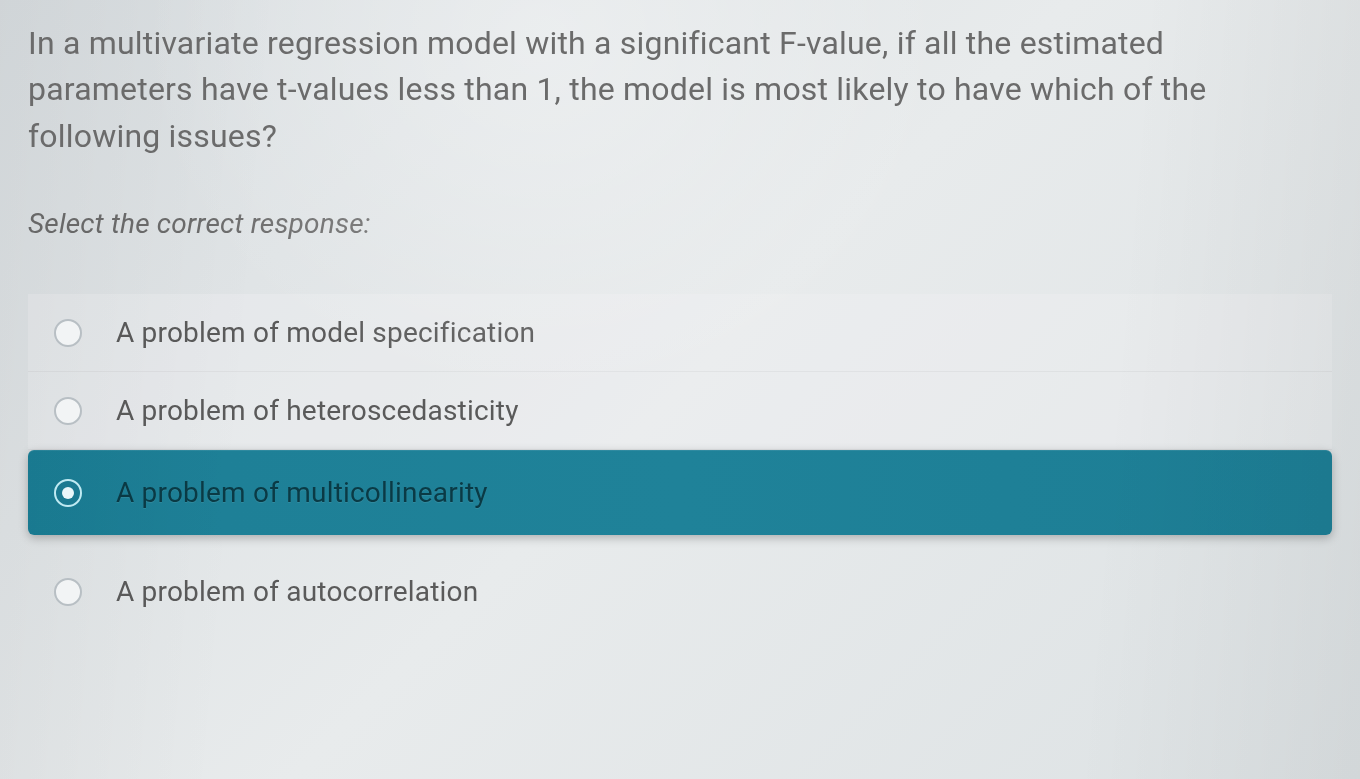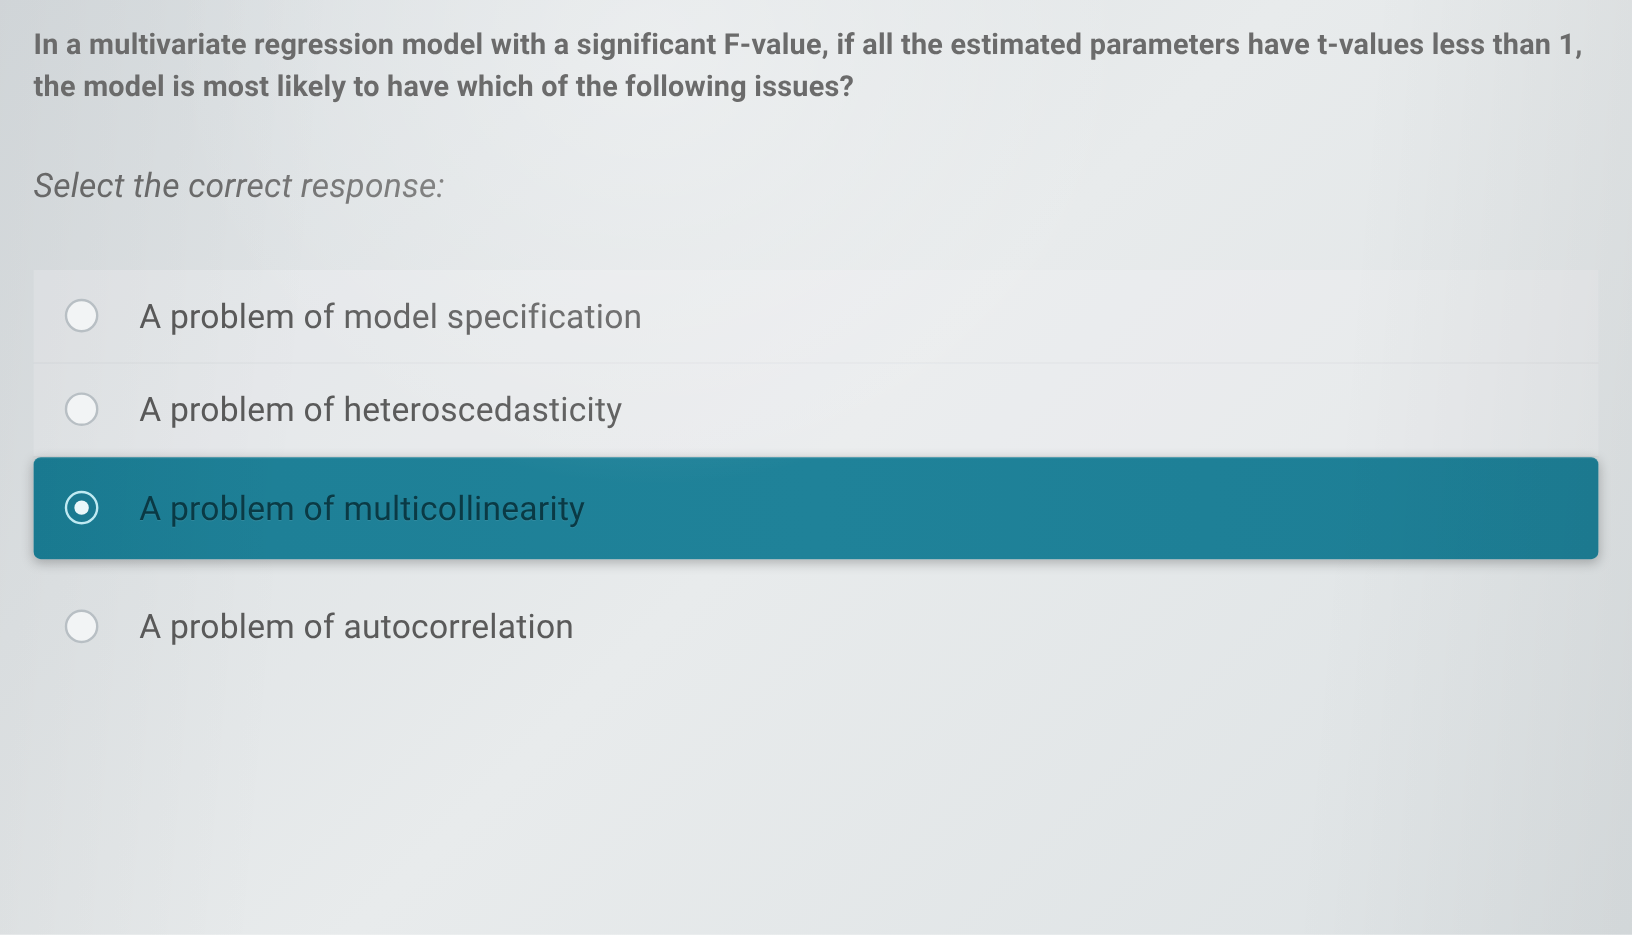--- a/index.html
+++ b/index.html
@@ -22,24 +22,24 @@
     position: absolute;
     top: 0;
     left: 0;
     right: 0;
     bottom: 0;
     background: radial-gradient(ellipse at 40% 5%, rgba(255,255,255,0.35) 0%, transparent 35%),
                 linear-gradient(95deg, rgba(0,0,0,0.04) 0%, transparent 20%, transparent 80%, rgba(0,0,0,0.05) 100%);
     pointer-events: none;
   }
   .question-text {
-    font-size: 24px;
+    font-size: 32px;
     line-height: 1.45;
     color: #6b6b6b;
-    font-weight: 700;
+    font-weight: 400;
     margin-bottom: 48px;
     letter-spacing: 0.2px;
     filter: blur(0.2px);
   }
   .prompt-text {
     font-size: 28px;
     font-style: italic;
     color: #6b6b6b;
     margin-bottom: 54px;
     letter-spacing: 0.2px;

